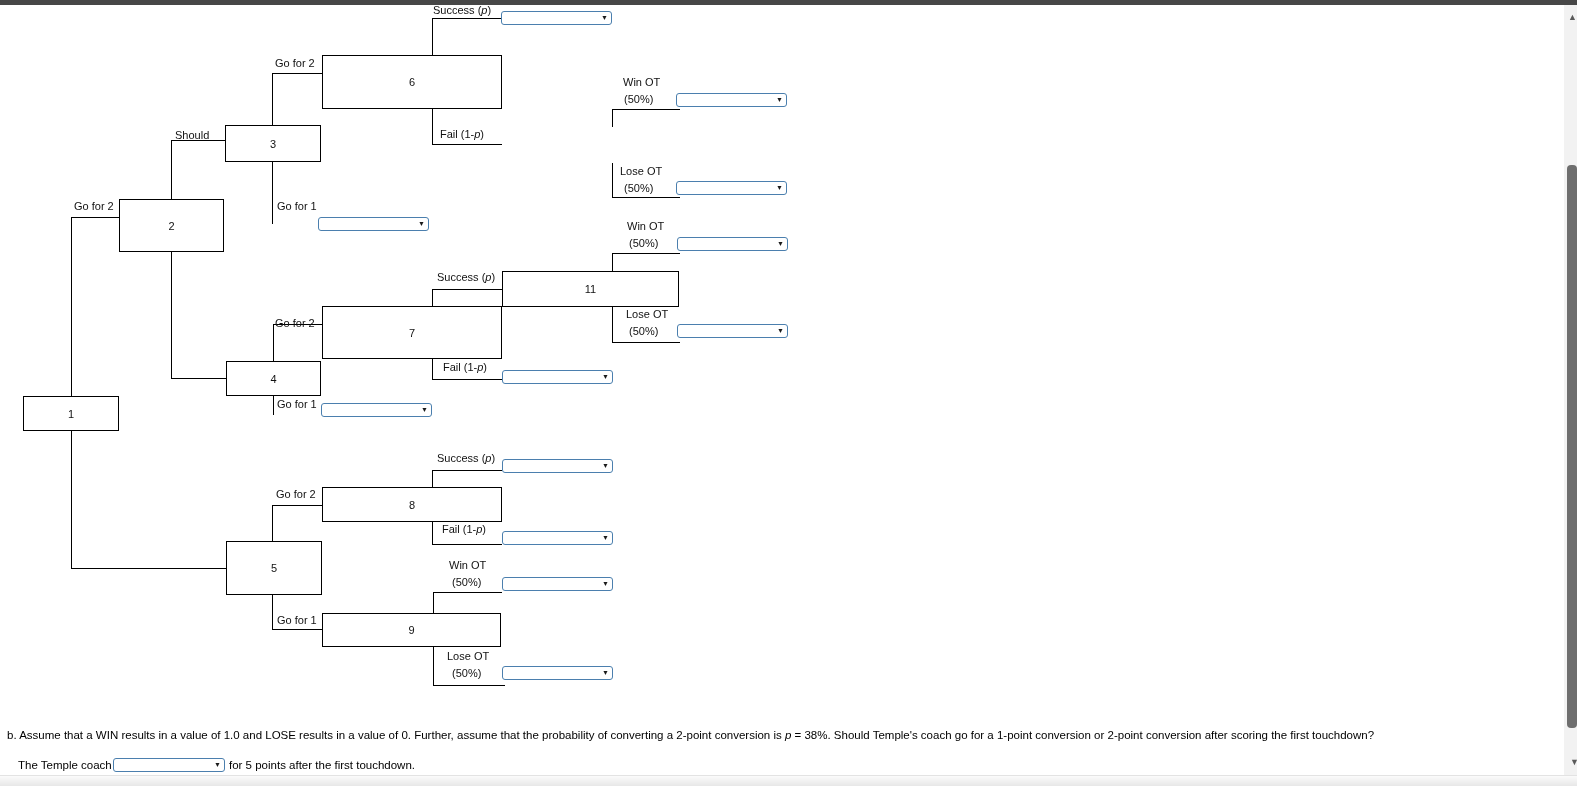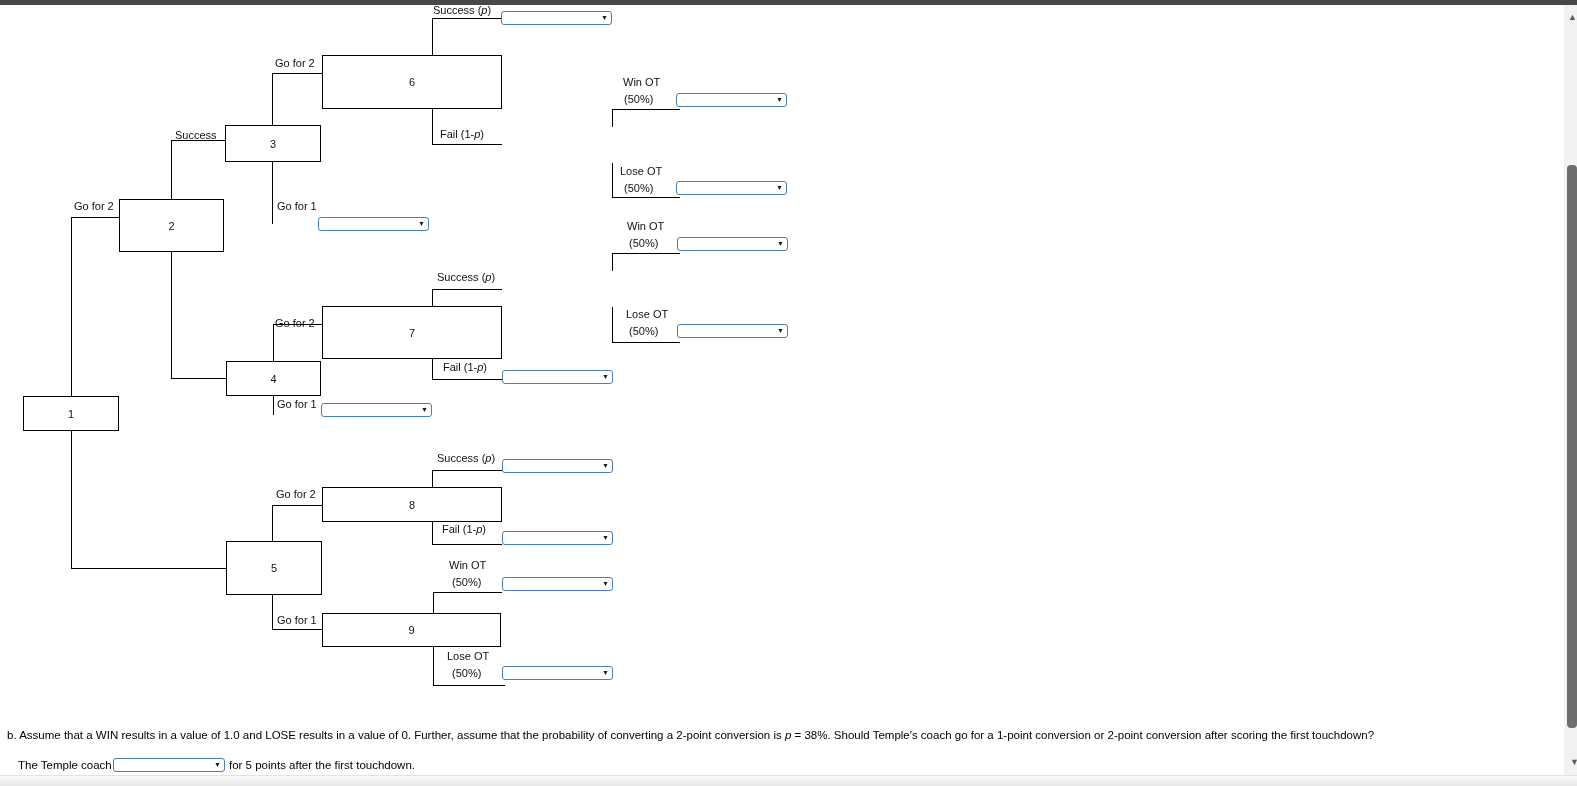--- a/index.html
+++ b/index.html
@@ -100,26 +100,29 @@
     </div>
   <div class="node" style="left:322px;top:306px;width:180px;height:53px">
       <span>7</span>
     </div>
   <div class="node" style="left:322px;top:487px;width:180px;height:35px">
       <span>8</span>
     </div>
   <div class="node" style="left:322px;top:613px;width:179px;height:34px">
       <span>9</span>
     </div>
+  <div class="node" style="left:502px;top:271px;width:177px;height:36px">
+      <span>11</span>
+    </div>
 
   <span class="lbl" style="left:433px;top:4px"><span>Success (</span><i>p</i><span>)</span></span>
   <span class="lbl" style="left:275px;top:57px">Go for 2</span>
   <span class="lbl" style="left:623px;top:76px">Win OT</span>
   <span class="lbl" style="left:624px;top:93px">(50%)</span>
-  <span class="lbl" style="left:175px;top:129px">Success</span>
+  <span class="lbl" style="left:175px;top:129px">Should</span>
   <span class="lbl" style="left:440px;top:128px"><span>Fail (1-</span><i>p</i><span>)</span></span>
   <span class="lbl" style="left:620px;top:165px">Lose OT</span>
   <span class="lbl" style="left:624px;top:182px">(50%)</span>
   <span class="lbl" style="left:74px;top:200px">Go for 2</span>
   <span class="lbl" style="left:277px;top:200px">Go for 1</span>
   <span class="lbl" style="left:627px;top:220px">Win OT</span>
   <span class="lbl" style="left:629px;top:237px">(50%)</span>
   <span class="lbl" style="left:437px;top:271px"><span>Success (</span><i>p</i><span>)</span></span>
   <span class="lbl" style="left:626px;top:308px">Lose OT</span>
   <span class="lbl" style="left:629px;top:325px">(50%)</span>

